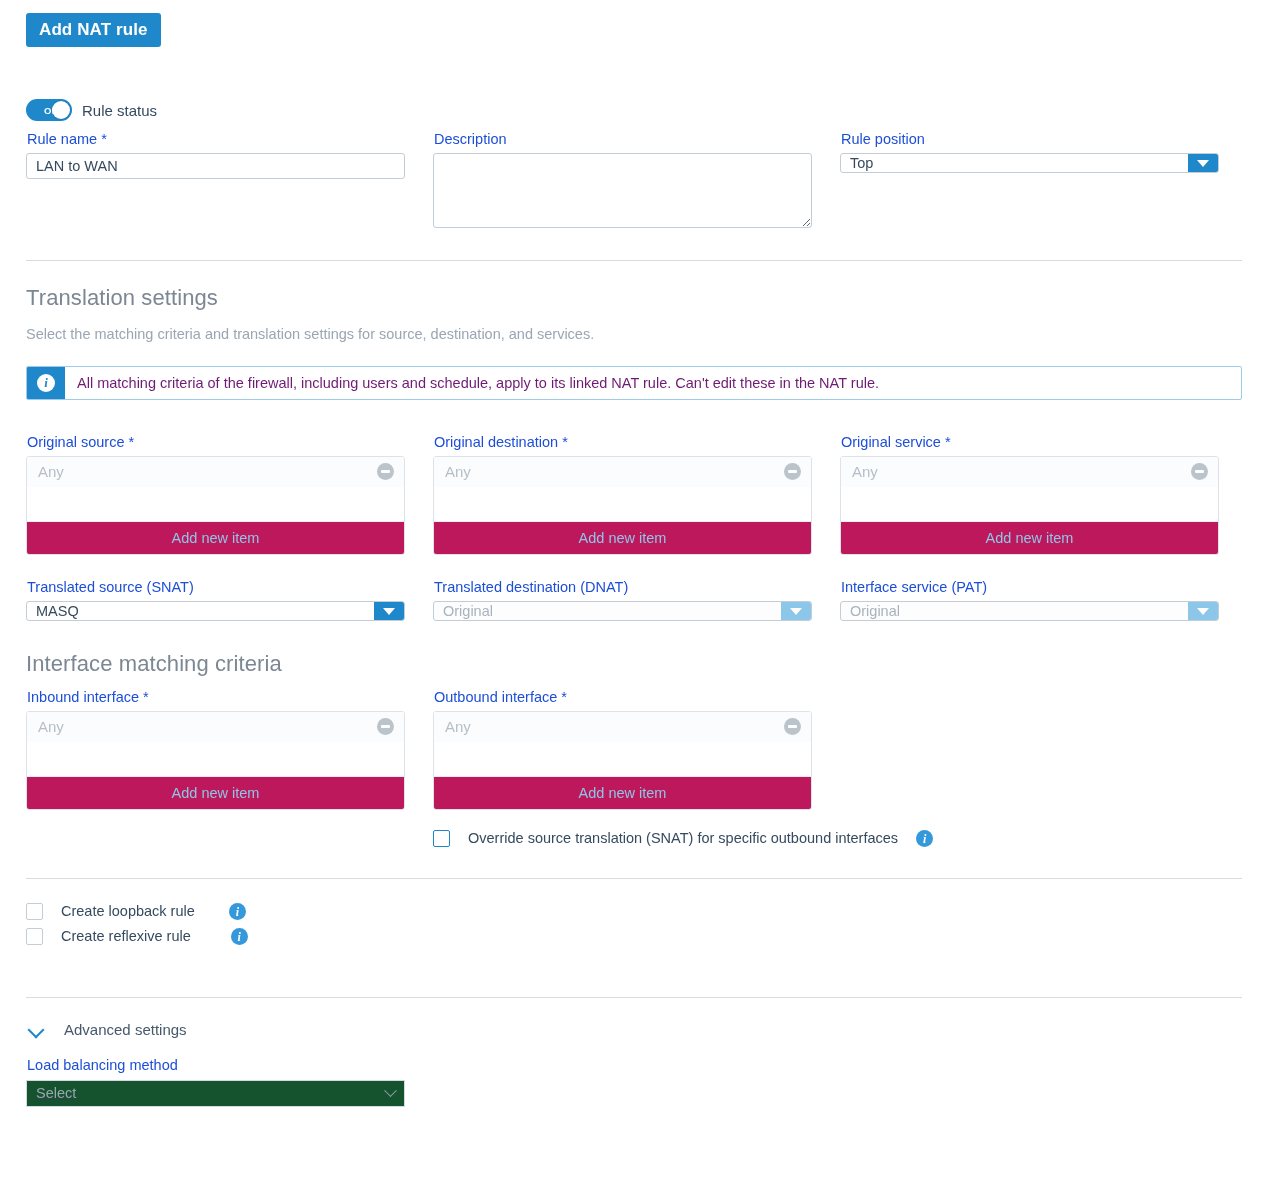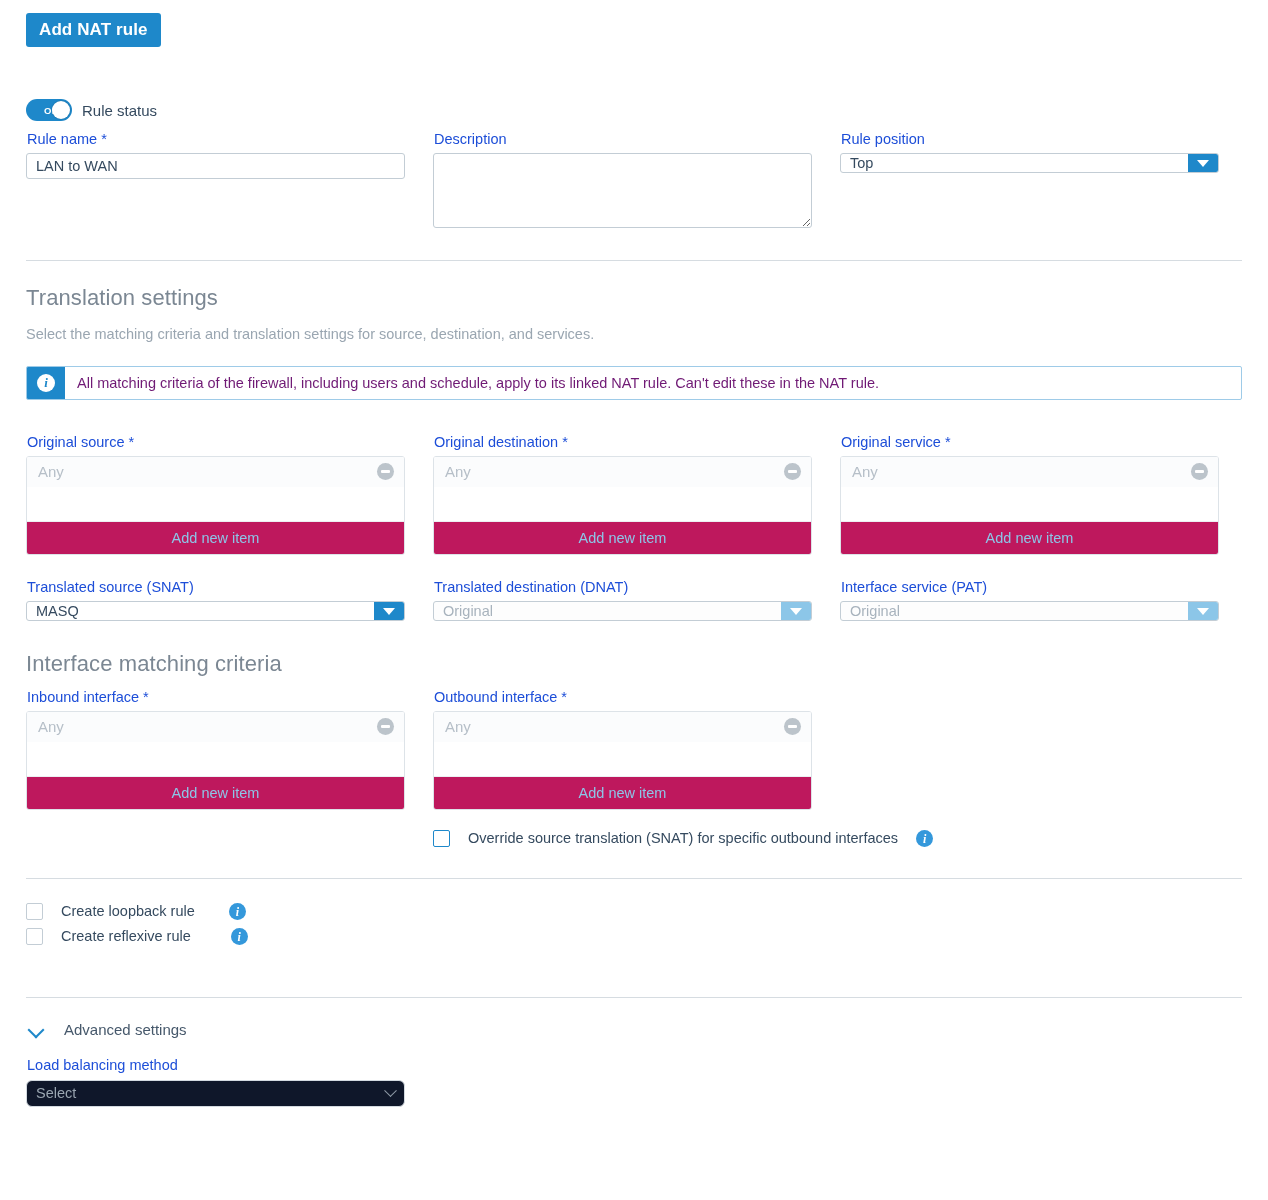--- a/index.html
+++ b/index.html
@@ -156,25 +156,26 @@
   .dropdown.disabled { background: #fdfdfd; cursor: default; }
   .dropdown.disabled .dd-value { color: #a8b3bd; }
   .dropdown.disabled .dd-arrow { background: #8cc6e8; }
 
   
   .select-native {
     position: relative;
     width: 100%;
     height: 27px;
     border: 1px solid #d3dae0;
-    border-radius: 6px;
-    background: #0f172a;
-    display: flex;
-    align-items: center;
-    cursor: pointer;
+    border-radius: 0;
+    background: #14532d;
+    display: flex;
+    align-items: center;
+    cursor: pointer;
+    text-decoration: underline;
   }
   .select-native .sn-value {
     flex: 1 1 auto;
     padding: 0 9px;
     font-size: 14.5px;
     color: #9aa6b1;
     line-height: 25px;
   }
   .select-native .sn-chev {
     flex: 0 0 28px;

